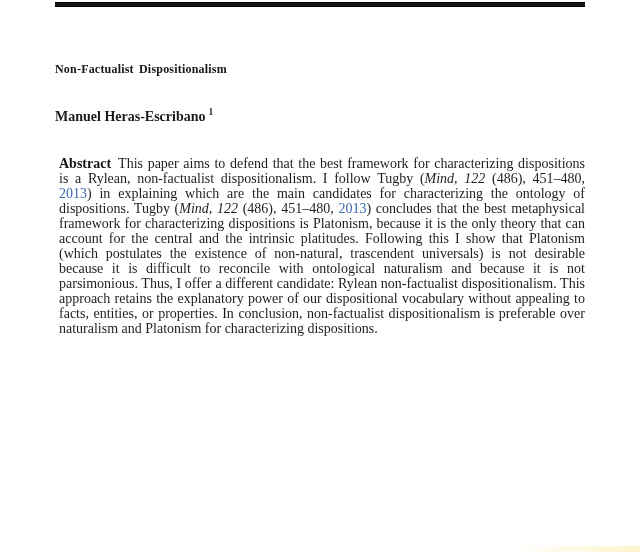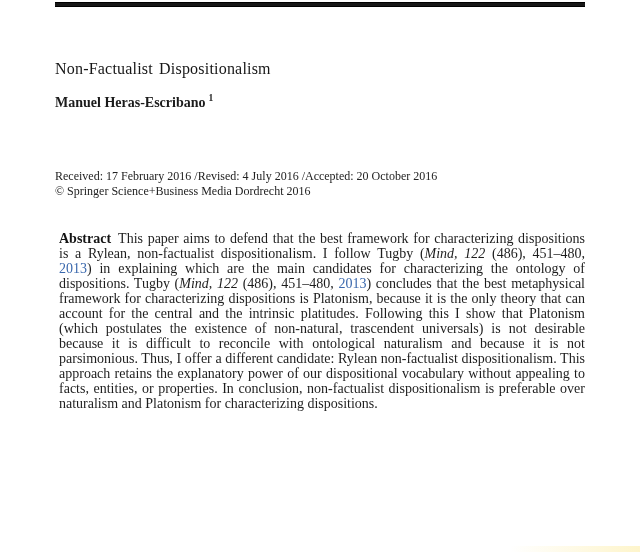--- a/index.html
+++ b/index.html
@@ -21,29 +21,29 @@
   .top-rule {
     margin-top: 2px;
     height: 5px;
     background: #171717;
     border-top: 1px solid #000;
     border-bottom: 1px solid #000;
     box-sizing: border-box;
   }
   .title {
     margin: 50px 0 0 0;
-    font-size: 16px;
-    font-weight: normal;
+    font-size: 12px;
+    font-weight: bold;
     line-height: 24px;
     letter-spacing: 0.2px;
     word-spacing: 2px;
     color: #161616;
   }
   .author-line {
-    margin-top: 9px;
+    margin-top: 23px;
     font-size: 14px;
     font-weight: bold;
     line-height: 17px;
     color: #1b1b1b;
   }
   .author-line sup {
     font-size: 9.5px;
     margin-left: 3px;
   }
   .history {
@@ -87,24 +87,20 @@
 <div class="page">
 
   <div class="top-rule"></div>
 
   <h1 class="title">Non-Factualist Dispositionalism</h1>
 
   <div class="author-line">
     <span>Manuel Heras-Escribano</span><sup>1</sup>
   </div>
 
-  <div class="history">
-    <div>Received: 17 February 2016 /Revised: 4 July 2016 /Accepted: 20 October 2016</div>
-    <div>© Springer Science+Business Media Dordrecht 2016</div>
-  </div>
 
   <p class="abstract">
     <span class="heading">Abstract</span><span><span>This paper aims to defend that the best framework for characterizing dispositions is a Rylean, non-factualist dispositionalism. I follow Tugby (</span><span class="it">Mind, 122</span><span> (486), 451–480, </span><span style="color: rgb(58, 104, 173);">2013</span><span>) in explaining which are the main candidates for characterizing the ontology of dispositions. Tugby (</span><span class="it">Mind, 122</span><span> (486), 451–480, </span><span style="color: rgb(58, 104, 173);">2013</span><span>) concludes that the best metaphysical framework for characterizing dispositions is Platonism, because it is the only theory that can account for the central and the intrinsic platitudes. Following this I show that Platonism (which postulates the existence of non-natural, trascendent universals) is not desirable because it is difficult to reconcile with ontological naturalism and because it is not parsimonious. Thus, I offer a different candidate: Rylean non-factualist dispositionalism. This approach retains the explanatory power of our dispositional vocabulary without appealing to facts, entities, or properties. In conclusion, non-factualist dispositionalism is preferable over naturalism and Platonism for characterizing dispositions.</span></span>
   </p>
 
 
   <div class="scan-artifact"></div>
 
 </div>
 

